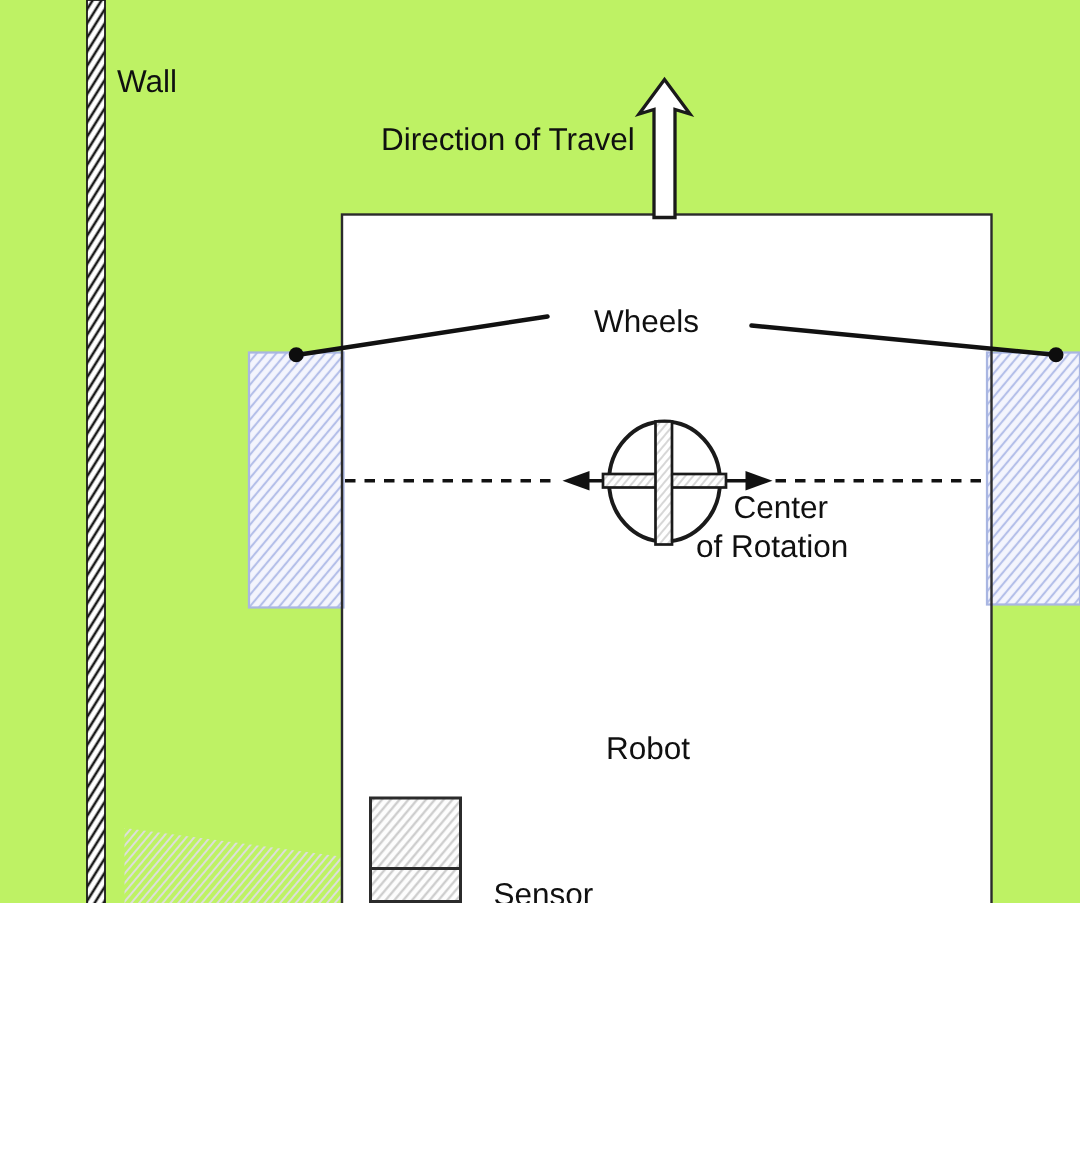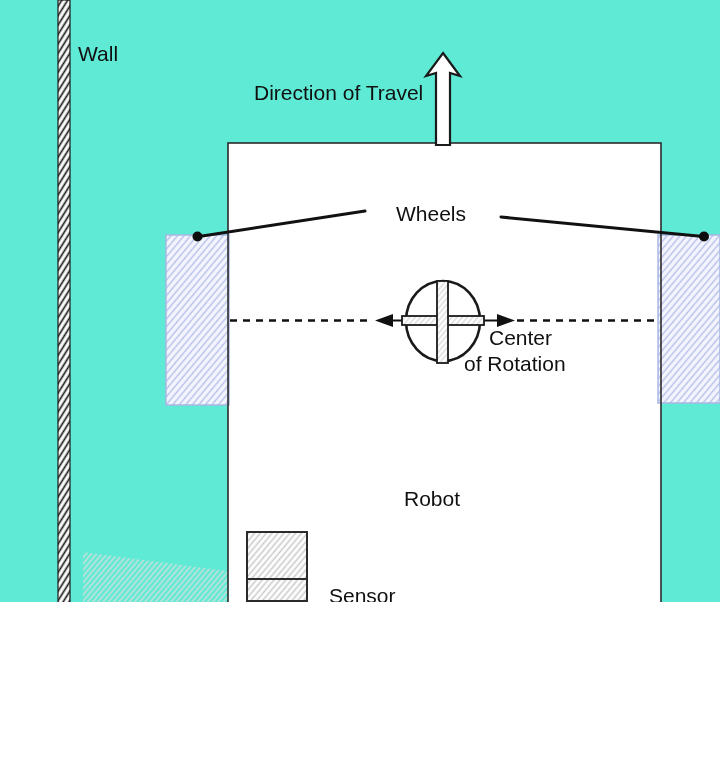--- a/index.html
+++ b/index.html
@@ -1,16 +1,16 @@
 <!DOCTYPE html>
 <html><head>
 <meta charset="utf-8">
 <style>
   html, body { margin: 0; padding: 0; background: #ffffff; }
-  .stage { position: relative; width: 720px; height: 602px; background: #5eead4; overflow: hidden; }
+  .stage { position: relative; width: 720px; height: 602px; background: #bef264; overflow: hidden; }
   svg { display: block; }
   .lbl { font: 21px "Liberation Sans", sans-serif; fill: #101010; }
   .thinStroke  { stroke: #1a1a1a; stroke-width: 1.2; }
   .boxStroke   { stroke: #2b2b2b; stroke-width: 1.6; fill: none; }
   .wheel       { stroke: #a9b6e2; stroke-width: 1.5; }
   .calloutLine { stroke: #111111; stroke-width: 3; stroke-linecap: round; fill: none; }
   .dashedAxis  { stroke: #111111; stroke-width: 2.4; stroke-dasharray: 7 6; fill: none; }
   .solidAxis   { stroke: #111111; stroke-width: 2.2; fill: none; }
   .arrowHead   { fill: #111111; stroke: none; }
   .dot         { fill: #0d0d0d; stroke: none; }

